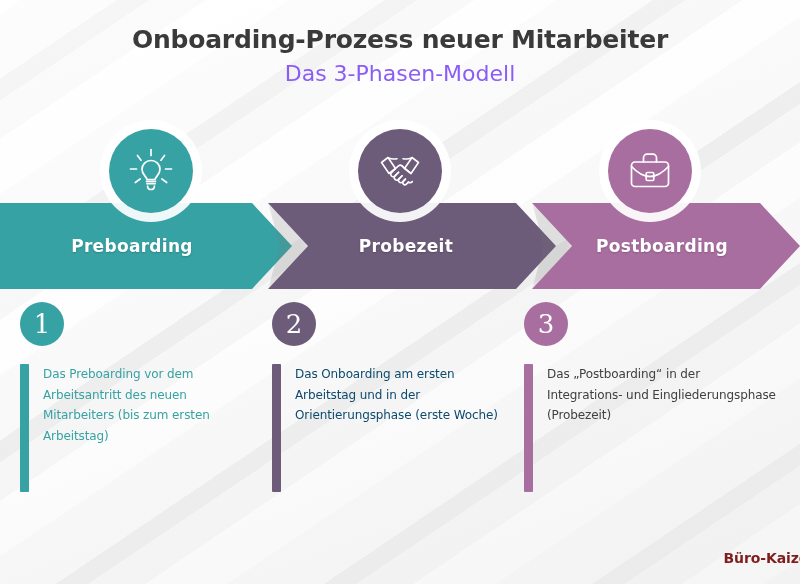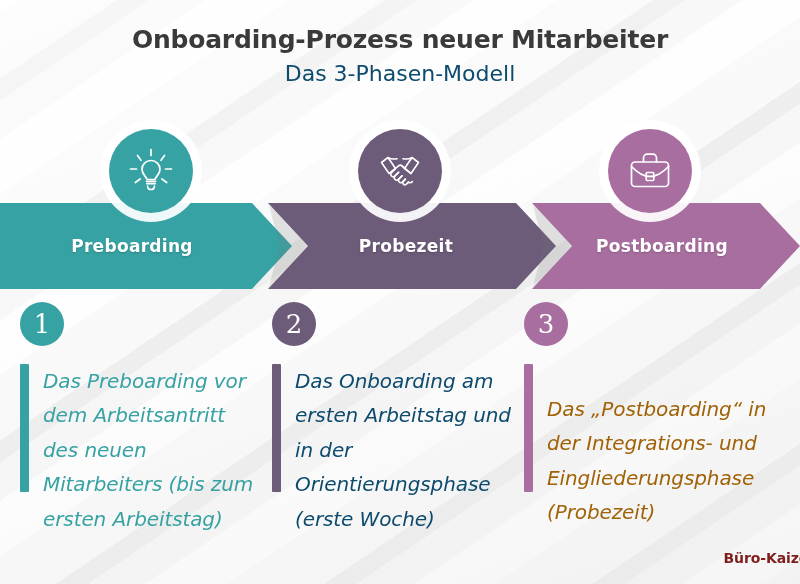--- a/index.html
+++ b/index.html
@@ -59,21 +59,21 @@
     font-size: 25px;
     font-weight: bold;
     color: #3a3a3a;
     letter-spacing: -0.2px;
     line-height: 1.15;
     margin: 0;
   }
   .subtitle {
     font-size: 22px;
     font-weight: normal;
-    color: #0c4a6e;
+    color: #8b5cf6;
     line-height: 1.2;
     margin: 6px 0 0 0;
   }
 
   
   .icon-circle {
     position: absolute;
     width: 84px;
     height: 84px;
     border-radius: 50%;
@@ -157,24 +157,23 @@
     display: flex;
     margin-top: 18px;
   }
   .desc-bar {
     width: 9px;
     flex: 0 0 9px;
     border-radius: 1px;
   }
   .desc-text {
     margin-left: 14px;
-    font-size: 20px;
+    font-size: 12px;
     line-height: 1.72;
     letter-spacing: -0.1px;
-    font-style: italic;
   }
 
   
   .logo {
     position: absolute;
     right: 22px;
     bottom: 18px;
     font-size: 14px;
     font-weight: bold;
     color: #7f1d1d;
@@ -277,21 +276,21 @@
     <div class="desc-wrap">
       <div class="desc-bar" style="background:#6D5B7A; height:128px;"></div>
       <div class="desc-text" style="color:#0c4a6e; width:222px;">Das Onboarding am ersten Arbeitstag und in der Orientierungsphase (erste Woche)</div>
     </div>
   </div>
 
   <div class="col" style="left:524px; width:260px;">
     <div class="num-circle" style="background:#A86EA0;">3</div>
     <div class="desc-wrap">
       <div class="desc-bar" style="background:#A86EA0; height:128px;"></div>
-      <div class="desc-text" style="color:#a16207; width:232px;margin-top:28px;">Das „Postboarding“ in der Integrations- und Eingliederungsphase (Probezeit)</div>
+      <div class="desc-text" style="color:#404040; width:232px;">Das „Postboarding“ in der Integrations- und Eingliederungsphase (Probezeit)</div>
     </div>
   </div>
 
   <div class="logo">
     <span>Büro-Kaizen</span><sup>®</sup>
   </div>
 
 </div>
 
 </body></html>

